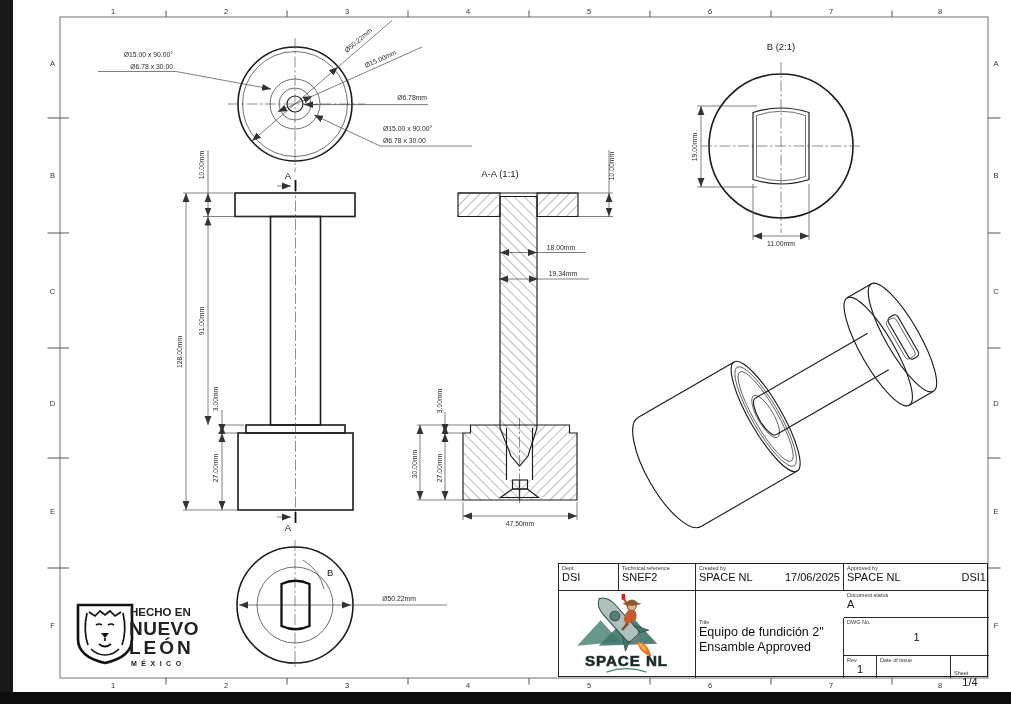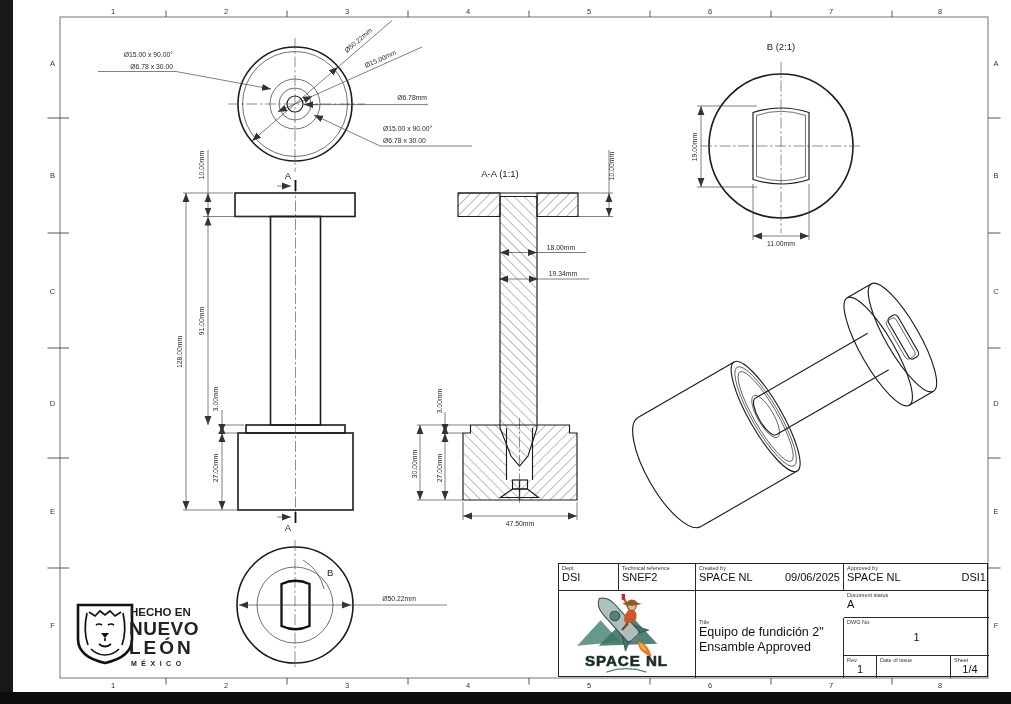--- a/index.html
+++ b/index.html
@@ -325,21 +325,21 @@
     <div class="val">DSI</div>
   </div>
   <div class="cell" style="left:60px;top:0;width:77px;height:27px">
     <span class="lab">Technical reference</span>
     <div class="val">SNEF2</div>
   </div>
   <div class="cell" style="left:137px;top:0;width:148px;height:27px">
     <span class="lab">Created by</span>
     <div class="val valrow">
       <span>SPACE NL</span>
-      <span>09/06/2025</span>
+      <span>17/06/2025</span>
     </div>
   </div>
   <div class="cell noright" style="left:285px;top:0;width:145px;height:27px">
     <span class="lab">Approved by</span>
     <div class="val valrow">
       <span>SPACE NL</span>
       <span>DSI1</span>
     </div>
   </div>
 
@@ -384,19 +384,19 @@
     <div class="val big">1</div>
   </div>
   <div class="cell nobot" style="left:285px;top:92px;width:33px;height:22px">
     <span class="lab">Rev.</span>
     <div class="val ctr">1</div>
   </div>
   <div class="cell nobot" style="left:318px;top:92px;width:74px;height:22px">
     <span class="lab">Date of issue</span>
     <div class="val"></div>
   </div>
-  <div class="cell noright nobot" style="left:392px;top:92px;width:38px;height:22px">
+  <div class="cell noright nobot" style="left:392px;top:105px;width:38px;height:22px">
     <span class="lab">Sheet</span>
     <div class="val ctr">1/4</div>
   </div>
 </div>
 
 </div>
 
 </body></html>

